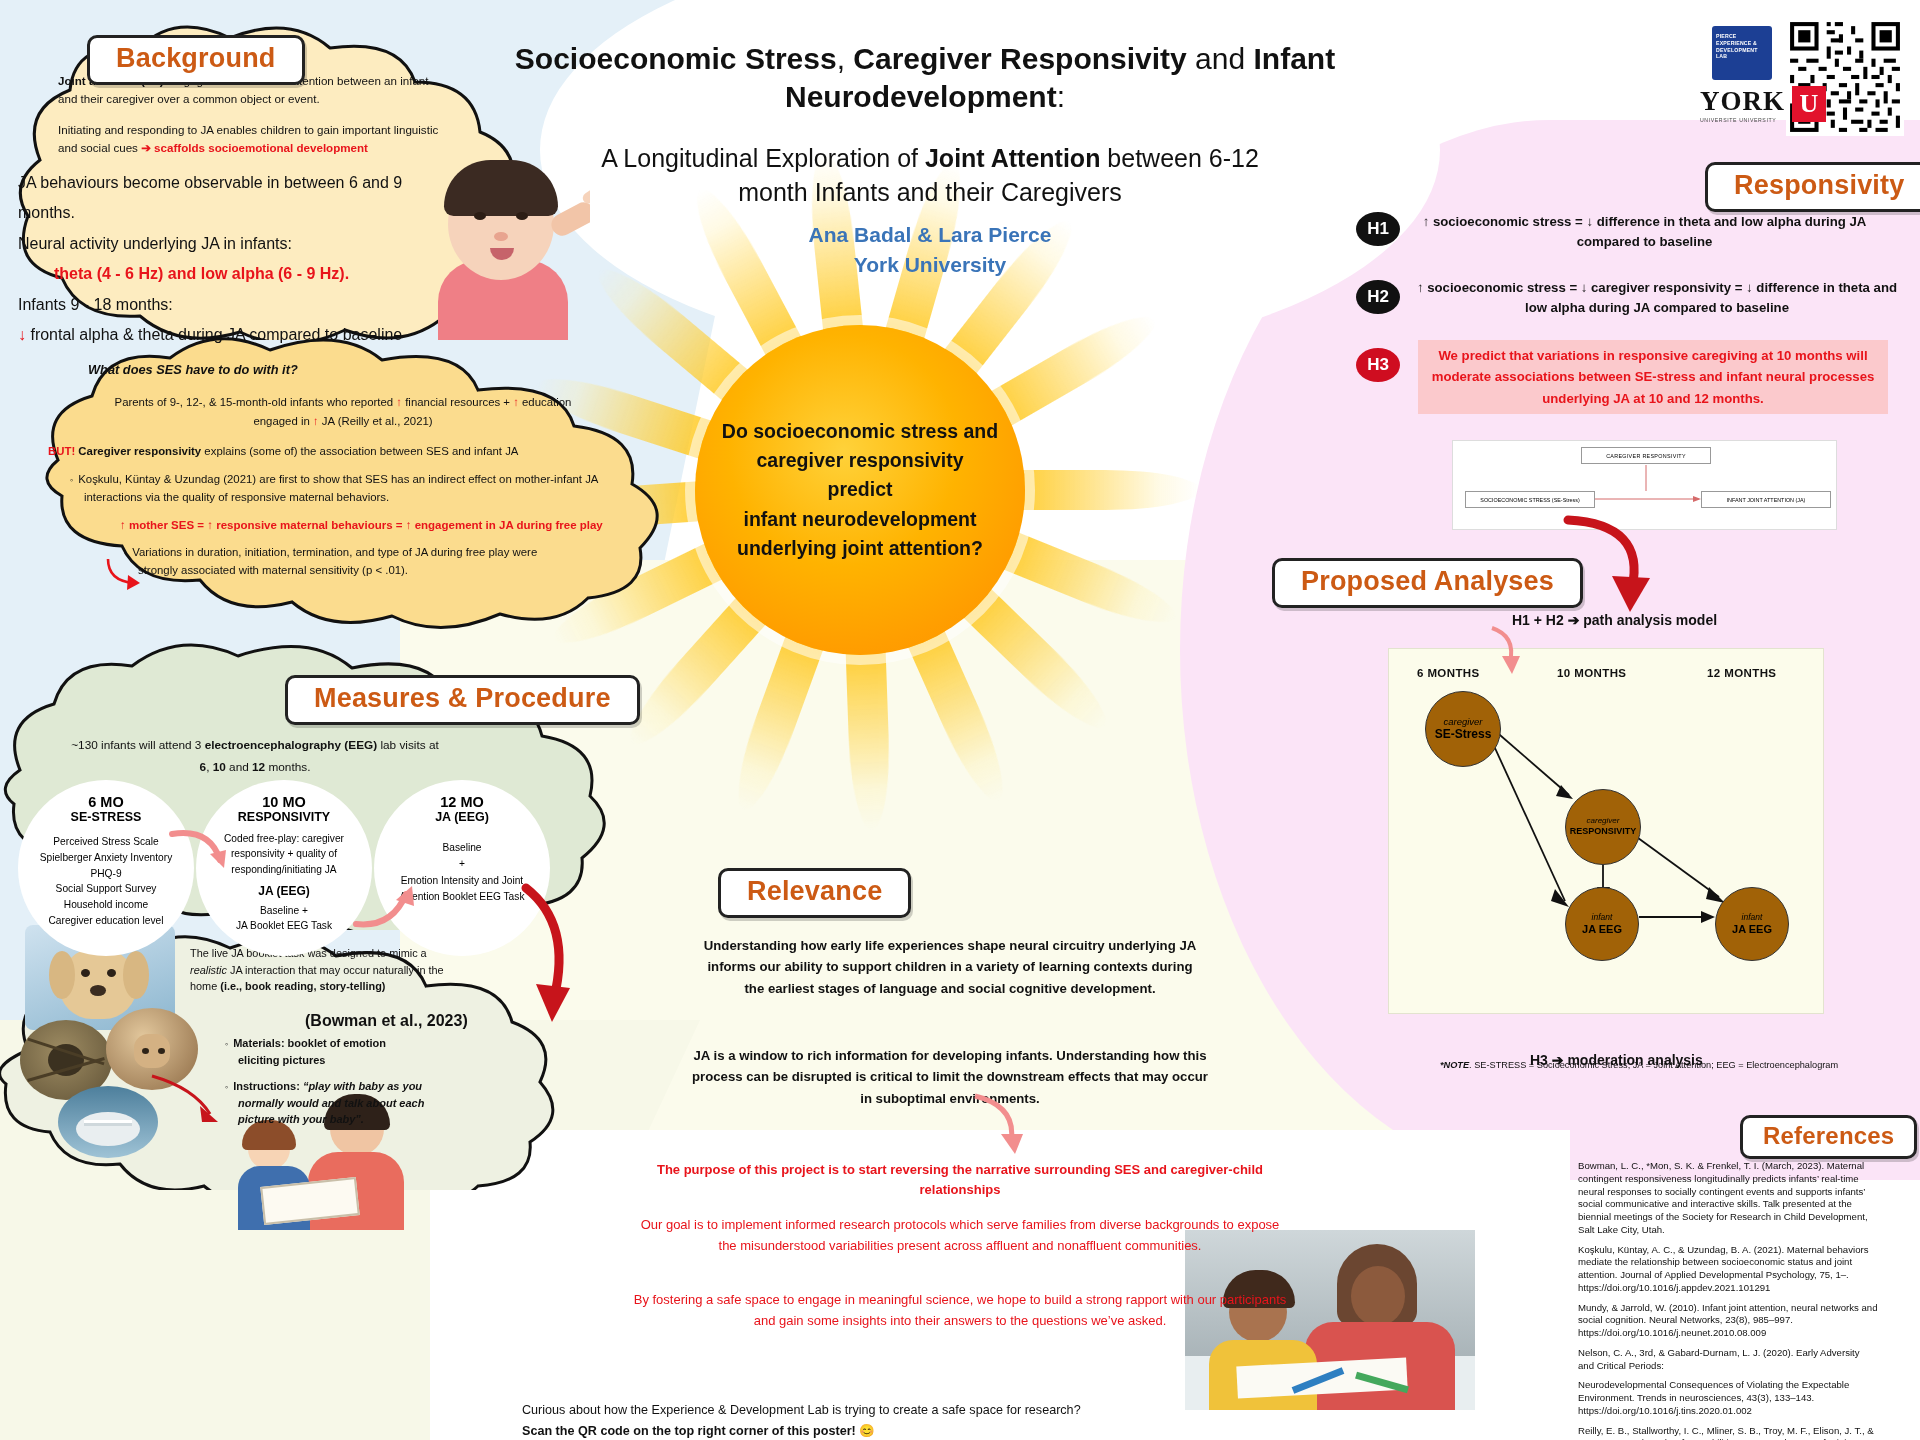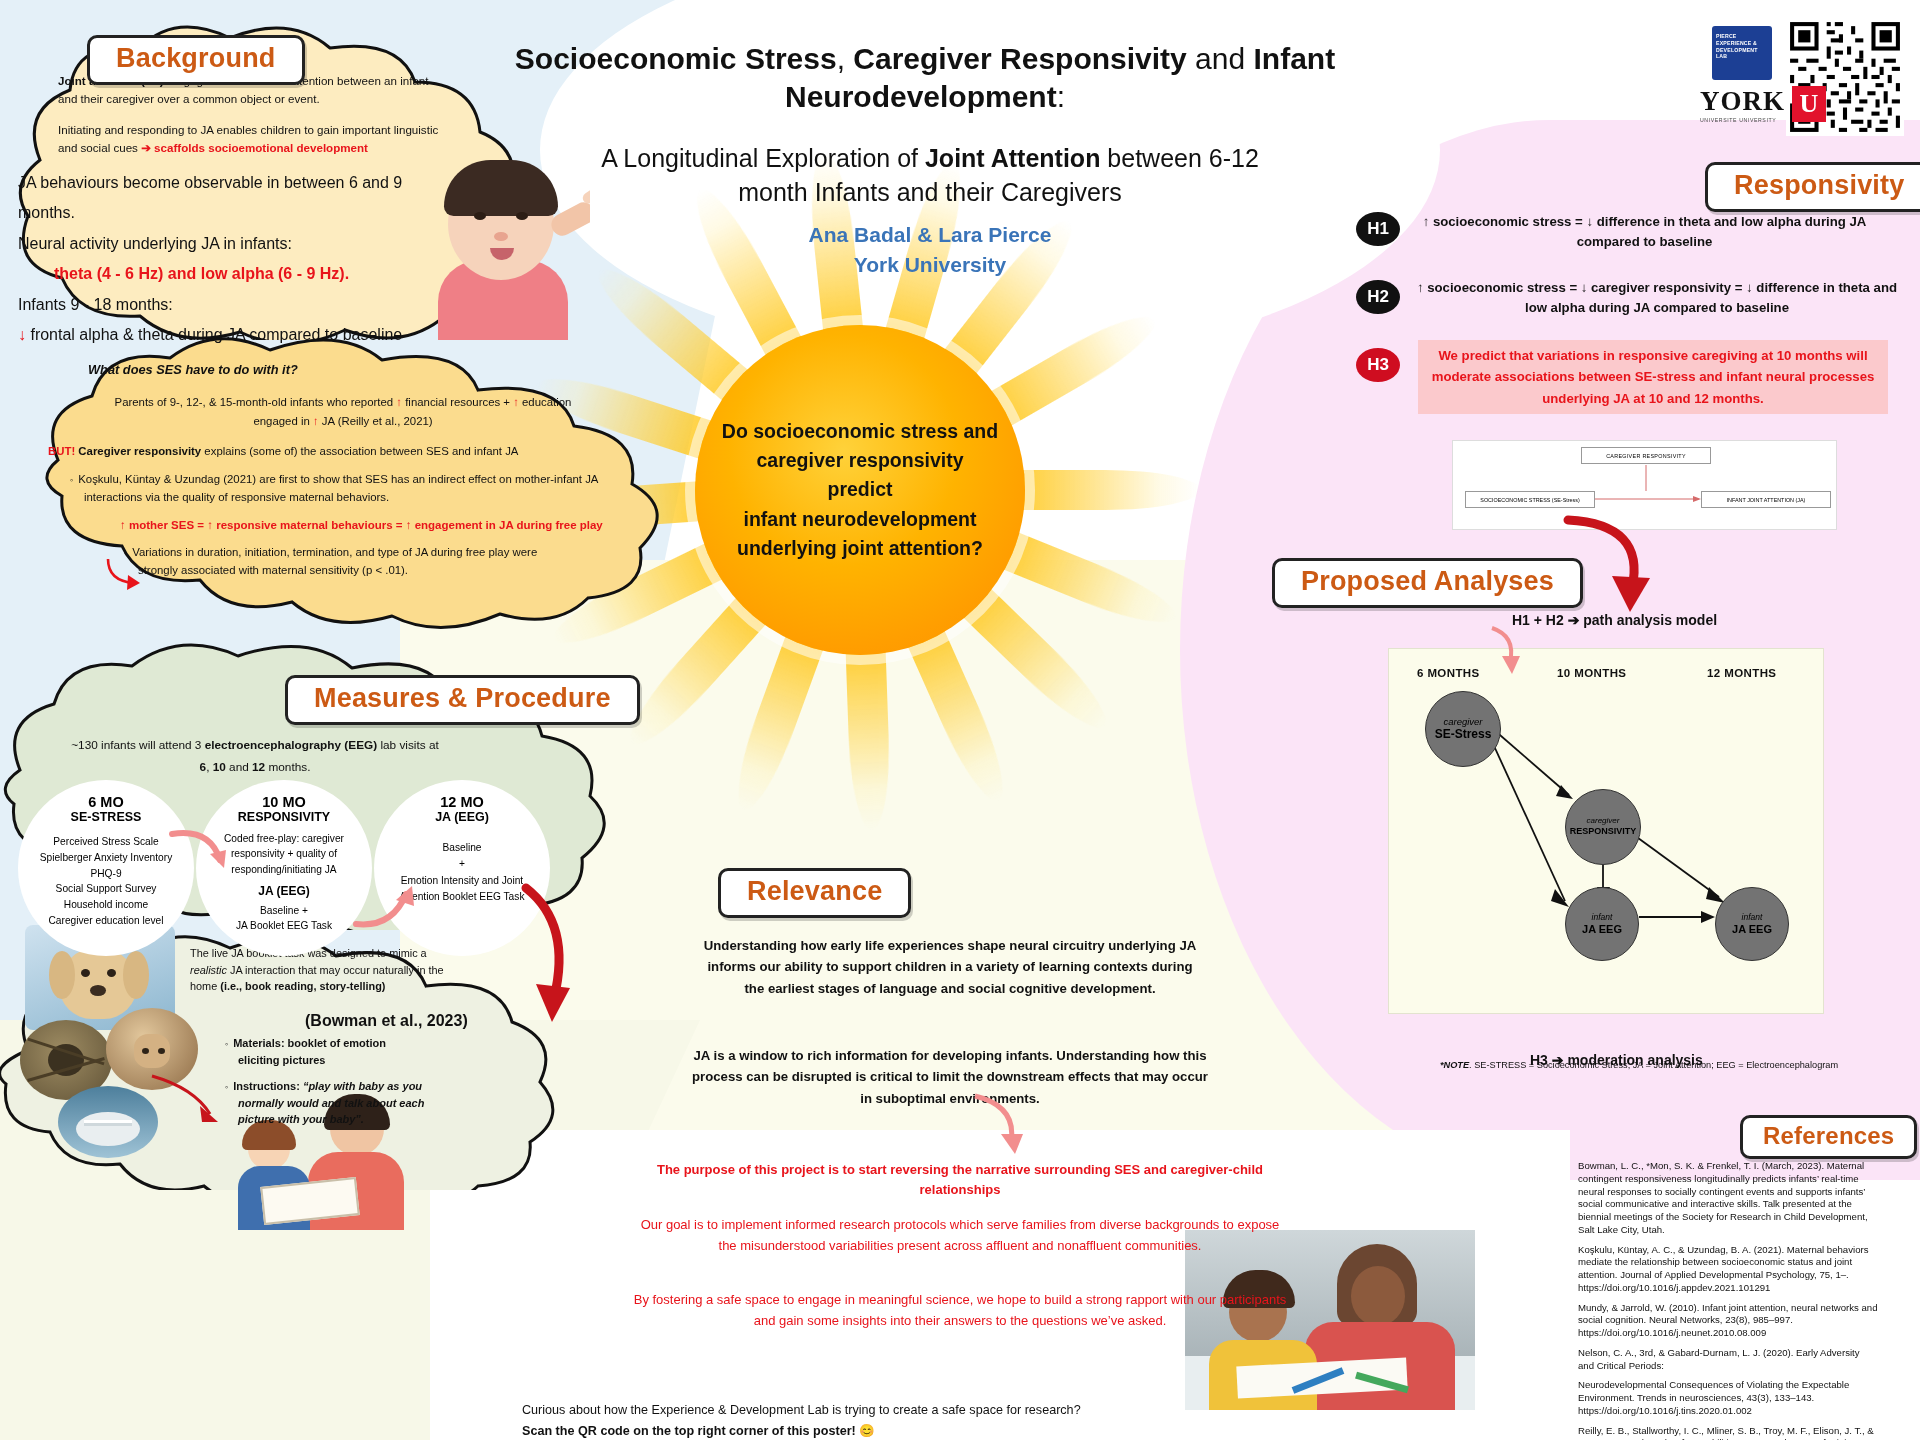--- a/index.html
+++ b/index.html
@@ -89,21 +89,21 @@
     background:#111; color:#fff; font-weight:bold; font-size:17px;
     display:flex; align-items:center; justify-content:center; z-index:26;
   }
   .hbadge.red-badge { background:#cf0d20; }
 
   
   .diagram {
     position:absolute; background:#fcfceb; border:1px solid #e3e3cf; z-index:24;
   }
   .dnode {
-    position:absolute; border-radius:50%; background:#737373; border:1.6px solid #333;
+    position:absolute; border-radius:50%; background:#a16207; border:1.6px solid #333;
     display:flex; flex-direction:column; align-items:center; justify-content:center;
     text-align:left; line-height:1.12;
   }
   .dlabel { position:absolute; font-size:11.5px; font-weight:bold; color:#111; letter-spacing:.4px; }
 
   
   .refs { position:absolute; z-index:25; font-size:9.6px; line-height:1.33; color:#111; width:300px; }
   .refs p { margin-bottom:7px; }
 
   

